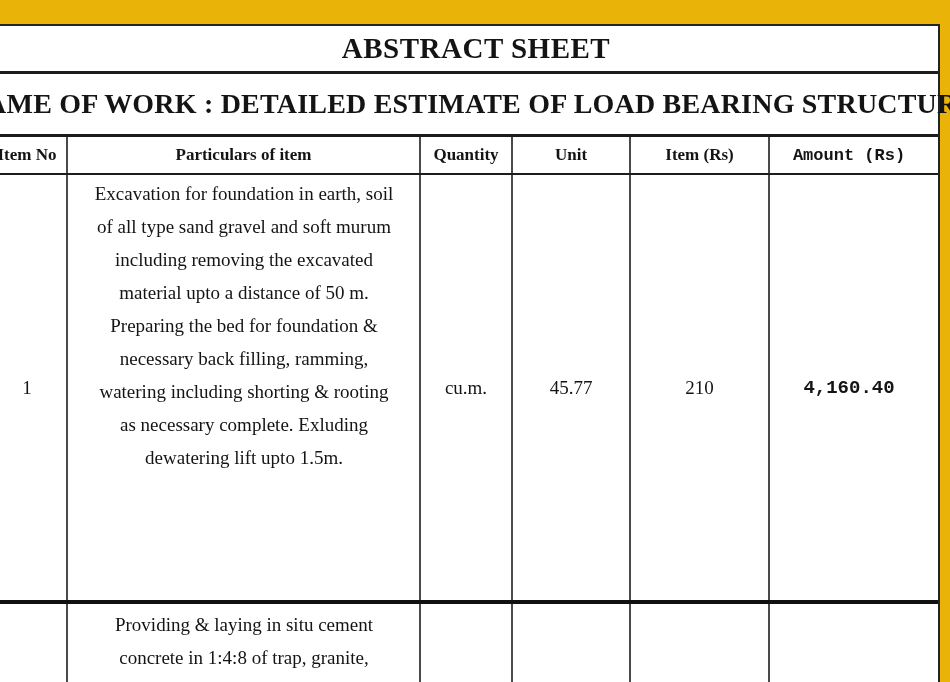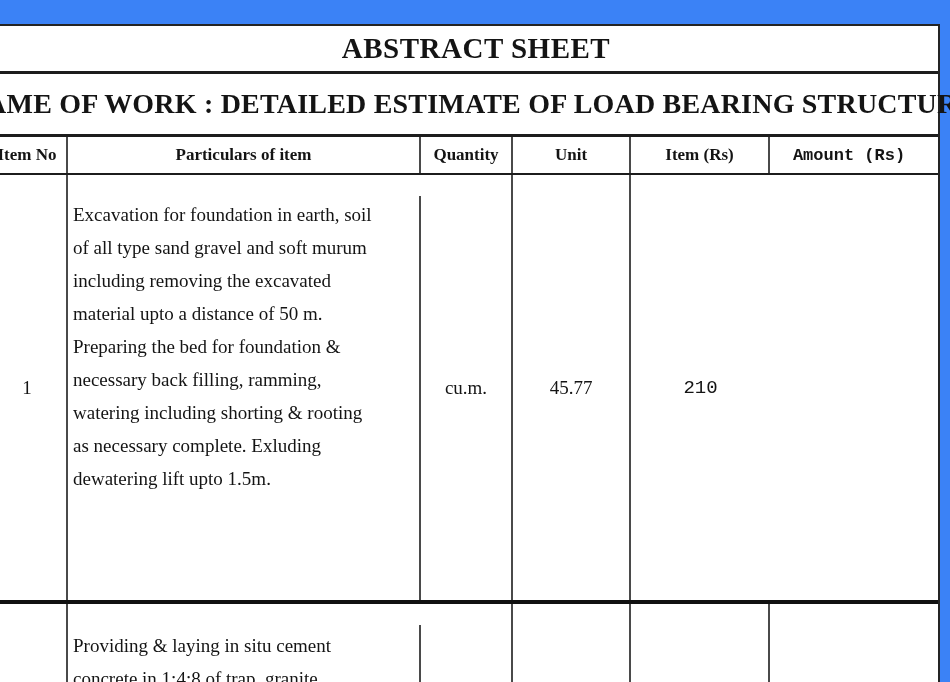--- a/index.html
+++ b/index.html
@@ -5,23 +5,24 @@
   html, body {
     margin: 0;
     padding: 0;
     background: #ffffff;
   }
   .viewport {
     position: relative;
     width: 950px;
     height: 682px;
     overflow: hidden;
-    background: #3b82f6;
+    background: #eab308;
     font-family: "Liberation Serif", "DejaVu Serif", serif;
     color: #141414;
+    text-align: center;
   }
   .sheet {
     position: absolute;
     left: -14px;
     top: 24px;
     width: 954px;
     border-top: 2px solid #242424;
     border-left: 2px solid #242424;
     border-right: 2px solid #242424;
     box-sizing: border-box;
@@ -84,21 +85,20 @@
     display: flex;
     align-items: center;
     justify-content: center;
     font-size: 19px;
   }
   .cell.particulars {
     font-size: 19px;
     line-height: 33px;
     padding: 2px 4px 0 5px;
     white-space: pre-line;
-    margin-top: 21px;
   }
   .body-row2 .cell.particulars { padding-top: 4px; }
   .amount-bold { font-weight: bold; }
 </style>
 </head>
 <body>
 
 <div class="viewport">
   <div class="sheet">
 
@@ -122,20 +122,21 @@
 including removing the excavated
 material upto a distance of 50 m.
 Preparing the bed for foundation &amp;
 necessary back filling, ramming,
 watering including shorting &amp; rooting
 as necessary complete. Exluding
 dewatering lift upto 1.5m.</div>
       <div class="cell center">cu.m.</div>
       <div class="cell center">45.77</div>
       <div class="cell center">210</div>
+      <div class="cell center amount-bold">4,160.40</div>
     </div>
 
     <div class="row grid-row body-row2">
       <div class="cell center"></div>
       <div class="cell particulars">Providing &amp; laying in situ cement
 concrete in 1:4:8 of trap, granite,
 quartzite gneiss metal for foundation</div>
       <div class="cell center"></div>
       <div class="cell center"></div>
       <div class="cell center"></div>

